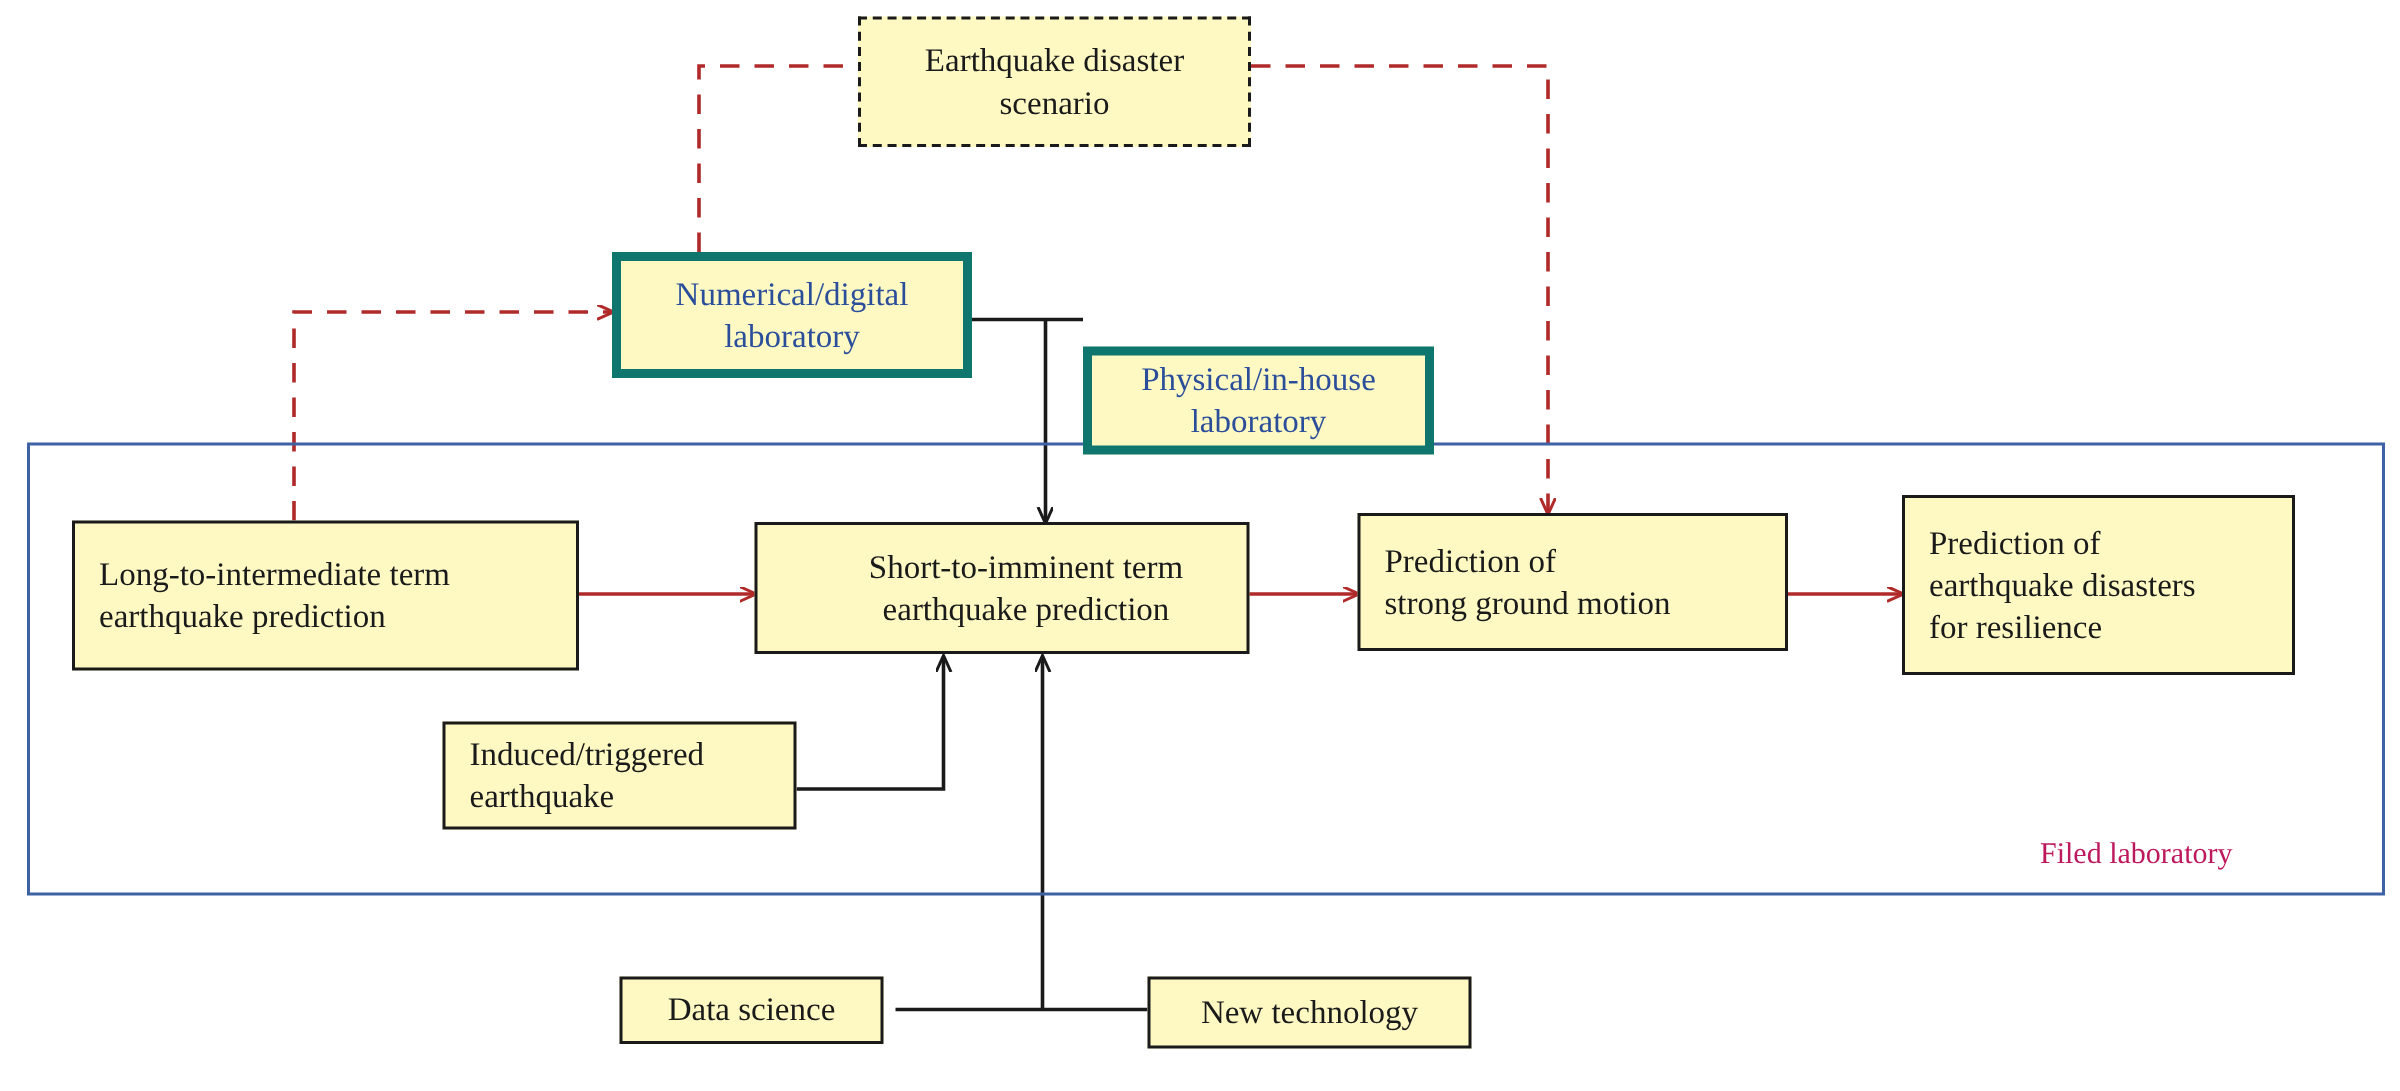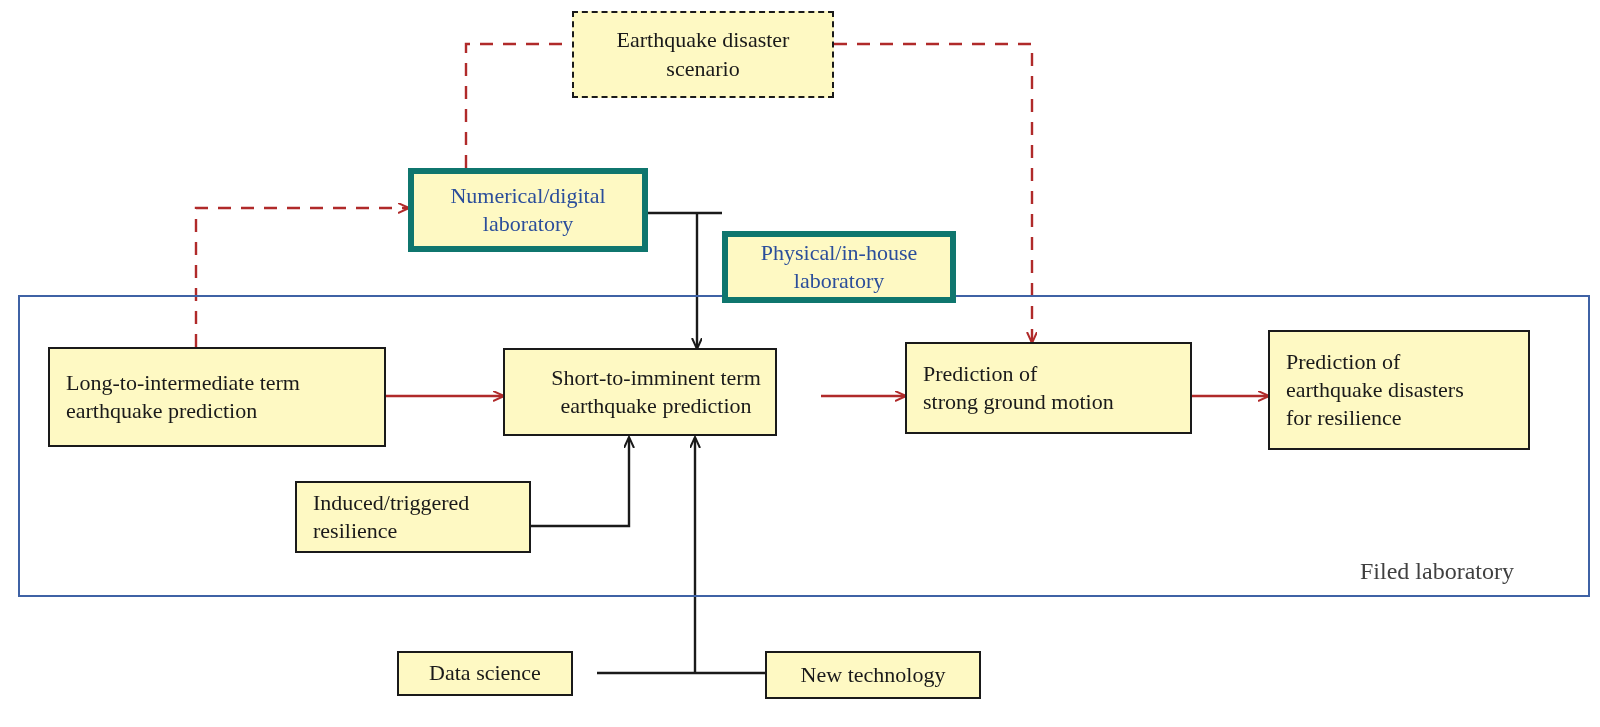--- a/index.html
+++ b/index.html
@@ -50,22 +50,22 @@
   .left .label   { text-align: left; padding-left: 16px; }
   .fs22 { font-size: 22px; }
   .container-box {
     position: absolute;
     box-sizing: border-box;
     border: 2px solid #3f62a5;
     background: transparent;
   }
   .container-caption {
     position: absolute;
-    color: #404040;
-    font-size: 24px;
+    color: #be185d;
+    font-size: 20px;
     white-space: nowrap;
   }
 </style>
 </head>
 <body>
 
 <div id="page">
 
   <svg class="diagram" viewBox="0 0 1600 727">
     <defs>
@@ -112,42 +112,42 @@
   <div class="node blue center fs22" style="left:722px; top:192px; width:234px; height:72px;margin-top:39px;">
     <span class="label">Physical/in-house
 laboratory</span>
   </div>
 
   <div class="node black left fs22" style="left:48px; top:347px; width:338px; height:100px;">
     <span class="label">Long-to-intermediate term
 earthquake prediction</span>
   </div>
 
-  <div class="node black center fs22" style="left:503px; top:348px; width:274px; height:88px;padding-left:32px;">
+  <div class="node black center fs22" style="left:503px; top:348px; width:330px; height:88px;padding-left:32px;">
     <span class="label">Short-to-imminent term
 earthquake prediction</span>
   </div>
 
   <div class="node black left fs22" style="left:905px; top:342px; width:287px; height:92px;">
     <span class="label">Prediction of
 strong ground motion</span>
   </div>
 
   <div class="node black left fs22" style="left:1268px; top:330px; width:262px; height:120px;">
     <span class="label">Prediction of
 earthquake disasters
 for resilience</span>
   </div>
 
   <div class="node black left fs22" style="left:295px; top:481px; width:236px; height:72px;">
     <span class="label">Induced/triggered
-resilience</span>
+earthquake</span>
   </div>
 
-  <div class="node black center fs22" style="left:397px; top:651px; width:176px; height:45px;">
+  <div class="node black center fs22" style="left:413px; top:651px; width:176px; height:45px;">
     <span class="label">Data science</span>
   </div>
 
   <div class="node black center fs22" style="left:765px; top:651px; width:216px; height:48px;">
     <span class="label">New technology</span>
   </div>
 
 </div>
 
 </body></html>

